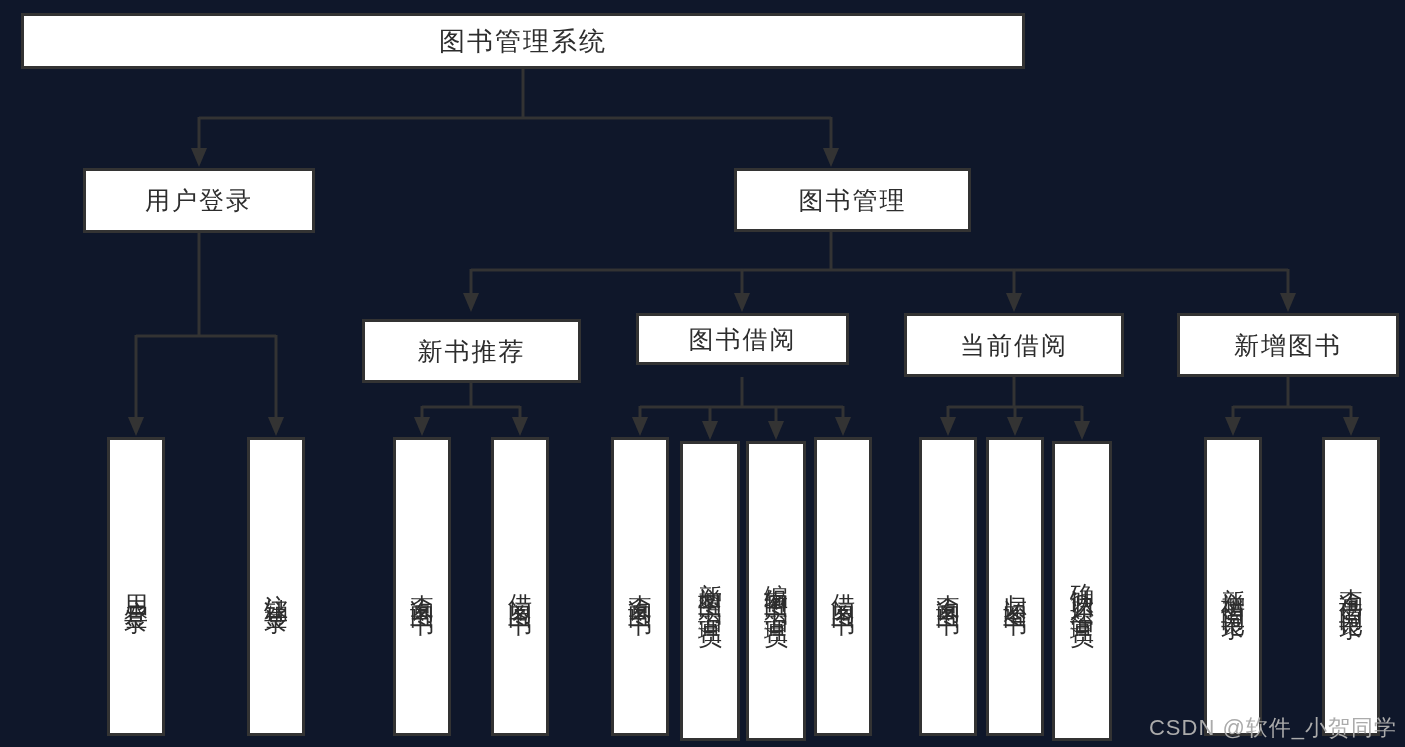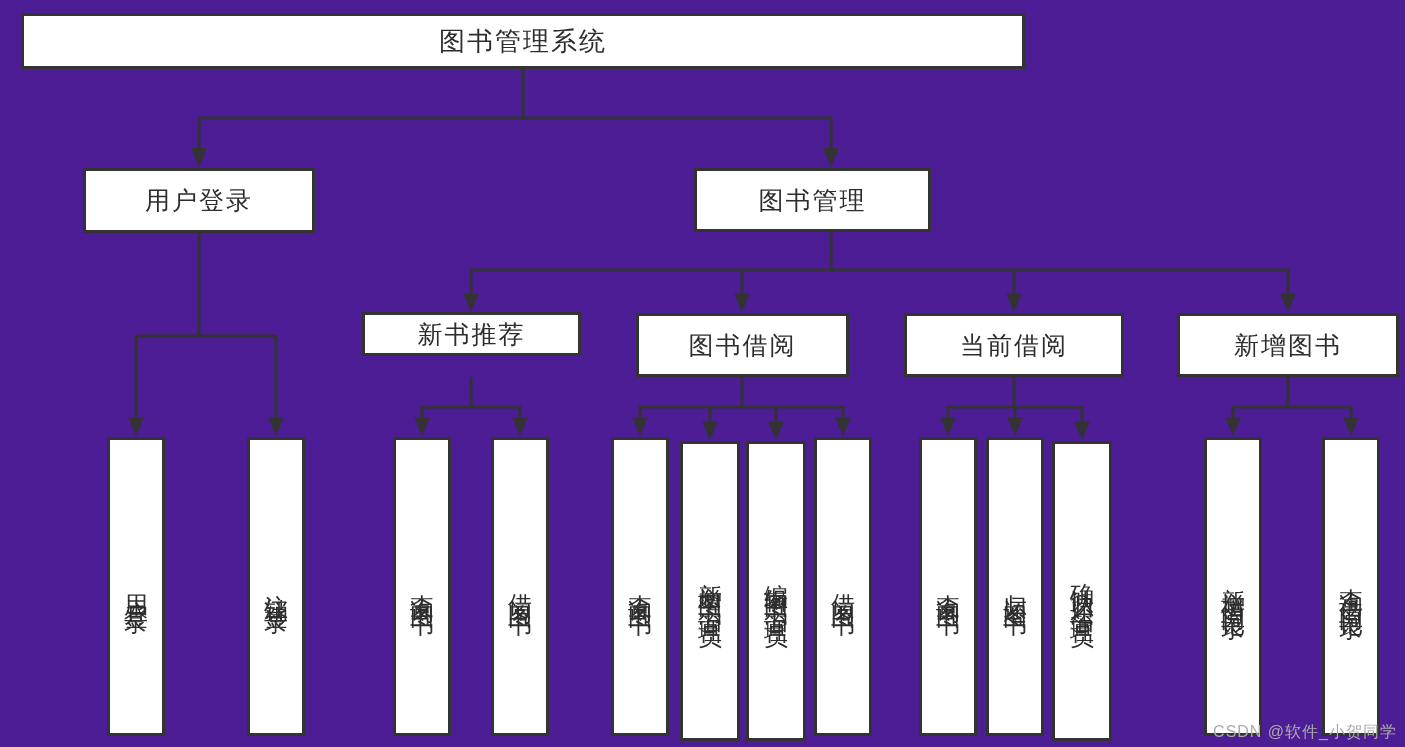--- a/index.html
+++ b/index.html
@@ -1,19 +1,19 @@
 <!DOCTYPE html>
 <html><head>
 <meta charset="utf-8">
 <style>
   html,body{margin:0;padding:0;background:#ffffff;}
   #stage{
     position:relative;
     width:1405px;height:747px;
-    background:#4c1d95;
+    background:#0f172a;
     font-family:"Liberation Sans","DejaVu Sans",sans-serif;
     overflow:hidden;
   }
   #connectors{
     position:absolute;left:0;top:0;width:1405px;height:747px;
     z-index:1;pointer-events:none;
   }
   .box{
     position:absolute;
     box-sizing:border-box;
@@ -35,21 +35,21 @@
     text-orientation:mixed;
     font-size:24px;
     letter-spacing:6px;
     line-height:1;
     white-space:nowrap;
   }
   #watermark{
     position:absolute;
     right:8px;bottom:4px;
     z-index:3;
-    font-size:16px;
+    font-size:22px;
     color:#ababab;
     letter-spacing:1px;
     white-space:nowrap;
     margin-left:32px;
   }
 </style>
 </head>
 <body>
 
 <div id="stage">
@@ -127,28 +127,28 @@
     </g>
   </svg>
 
   <div class="box h root" style="left:21px;top:13px;width:1004px;height:56px;">
     <span>图书管理系统</span>
   </div>
 
   <div class="box h" style="left:83px;top:168px;width:232px;height:65px;">
     <span>用户登录</span>
   </div>
-  <div class="box h" style="left:694px;top:168px;width:237px;height:64px;">
+  <div class="box h" style="left:734px;top:168px;width:237px;height:64px;">
     <span>图书管理</span>
   </div>
 
-  <div class="box h" style="left:362px;top:312px;width:219px;height:44px;">
+  <div class="box h" style="left:362px;top:319px;width:219px;height:64px;">
     <span>新书推荐</span>
   </div>
-  <div class="box h" style="left:636px;top:313px;width:213px;height:64px;">
+  <div class="box h" style="left:636px;top:313px;width:213px;height:52px;">
     <span>图书借阅</span>
   </div>
   <div class="box h" style="left:904px;top:313px;width:220px;height:64px;justify-content:center;">
     <span>当前借阅</span>
   </div>
   <div class="box h" style="left:1177px;top:313px;width:222px;height:64px;">
     <span>新增图书</span>
   </div>
 
   <div class="box v" style="left:107px;top:437px;width:58px;height:299px;">

